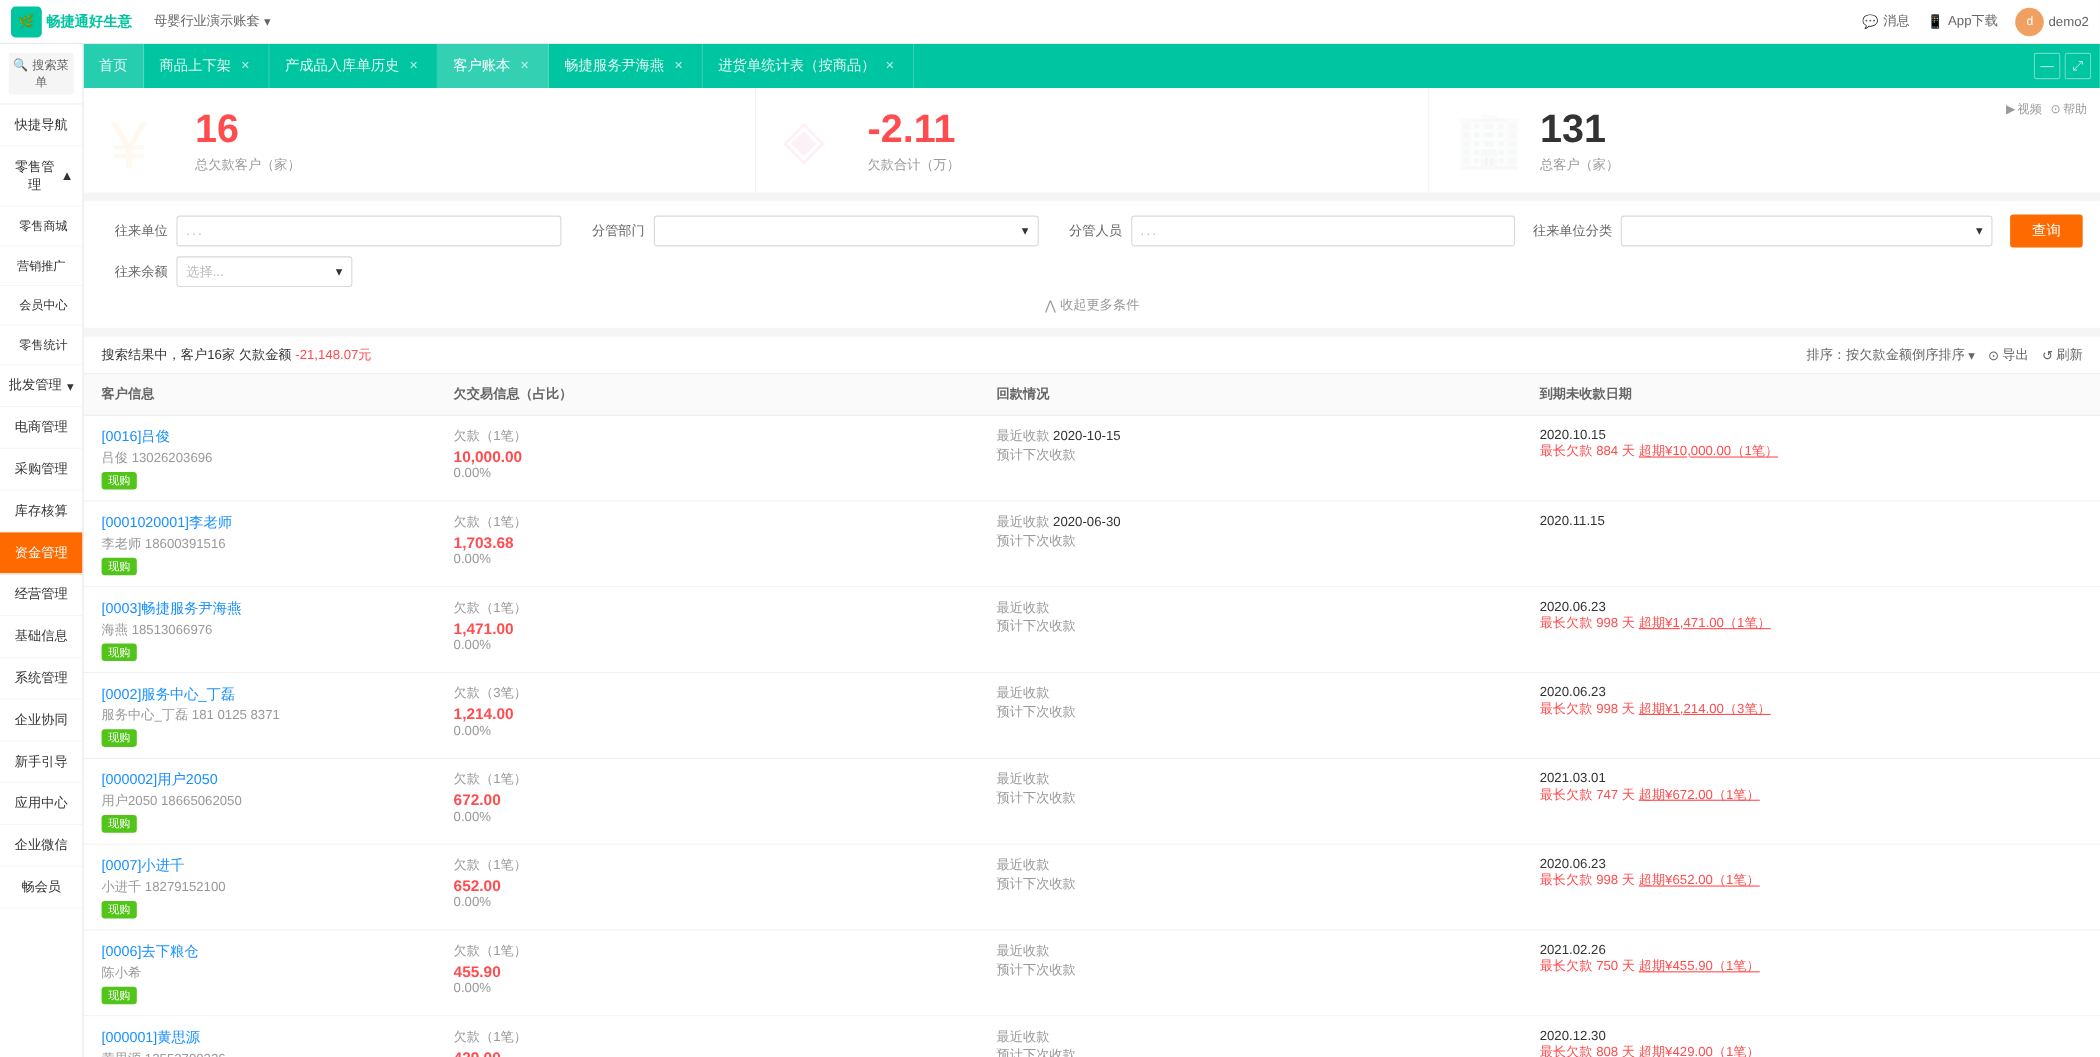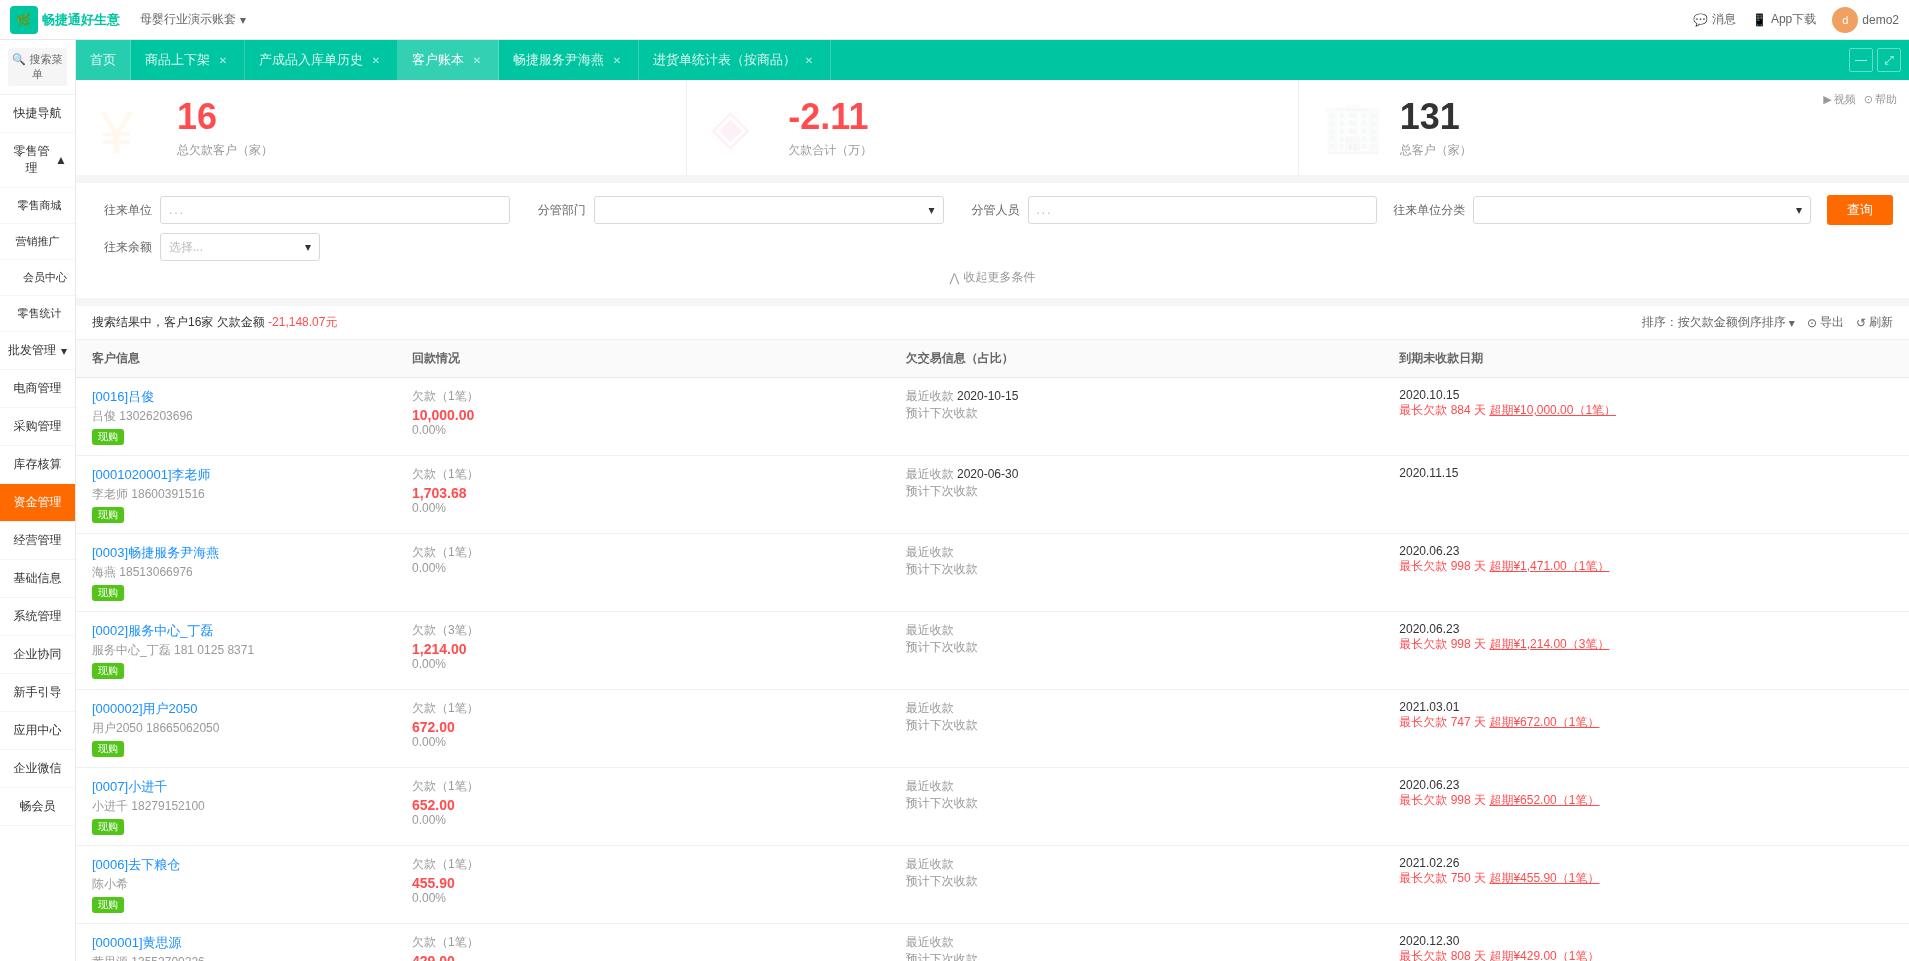--- a/index.html
+++ b/index.html
@@ -144,21 +144,21 @@
       <div class="sidebar-nav-item has-arrow">
         <span>零售管理</span>
         <span>▲</span>
       </div>
       <div class="sidebar-nav-item" style="padding-left:12px; font-size:11px;">
         <span>零售商城</span>
       </div>
       <div class="sidebar-nav-item" style="padding-left:8px; font-size:11px;">
         <span>营销推广</span>
       </div>
-      <div class="sidebar-nav-item" style="padding-left:12px; font-size:11px;text-align:right;">
+      <div class="sidebar-nav-item" style="padding-left:12px; font-size:11px;">
         <span>会员中心</span>
       </div>
       <div class="sidebar-nav-item" style="padding-left:12px; font-size:11px;">
         <span>零售统计</span>
       </div>
       <div class="sidebar-nav-item has-arrow">
         <span>批发管理</span>
         <span>▾</span>
       </div>
       <div class="sidebar-nav-item">
@@ -337,22 +337,22 @@
             <div class="action-btn-sm">
               <span>↺</span>
               <span>刷新</span>
             </div>
           </div>
         </div>
 
         <div class="data-table">
           <div class="table-header">
             <div class="table-header-cell">客户信息</div>
+            <div class="table-header-cell">欠交易信息（占比）</div>
             <div class="table-header-cell">回款情况</div>
-            <div class="table-header-cell">欠交易信息（占比）</div>
             <div class="table-header-cell">到期未收款日期</div>
           </div>
 
           <div class="table-row">
             <div>
               <div class="customer-name">[0016]吕俊</div>
               <div class="customer-phone">吕俊 13026203696</div>
               <span class="customer-tag">现购</span>
             </div>
             <div>
@@ -397,20 +397,21 @@
           </div>
 
           <div class="table-row">
             <div>
               <div class="customer-name">[0003]畅捷服务尹海燕</div>
               <div class="customer-phone">海燕 18513066976</div>
               <span class="customer-tag">现购</span>
             </div>
             <div>
               <div class="debt-count">欠款（1笔）</div>
+              <div class="debt-amount">1,471.00</div>
               <div class="debt-ratio">0.00%</div>
             </div>
             <div>
               <div class="recovery-info">
                 <span>最近收款</span>
               </div>
               <div class="recovery-info">预计下次收款</div>
             </div>
             <div>
               <div class="due-date">2020.06.23</div>

